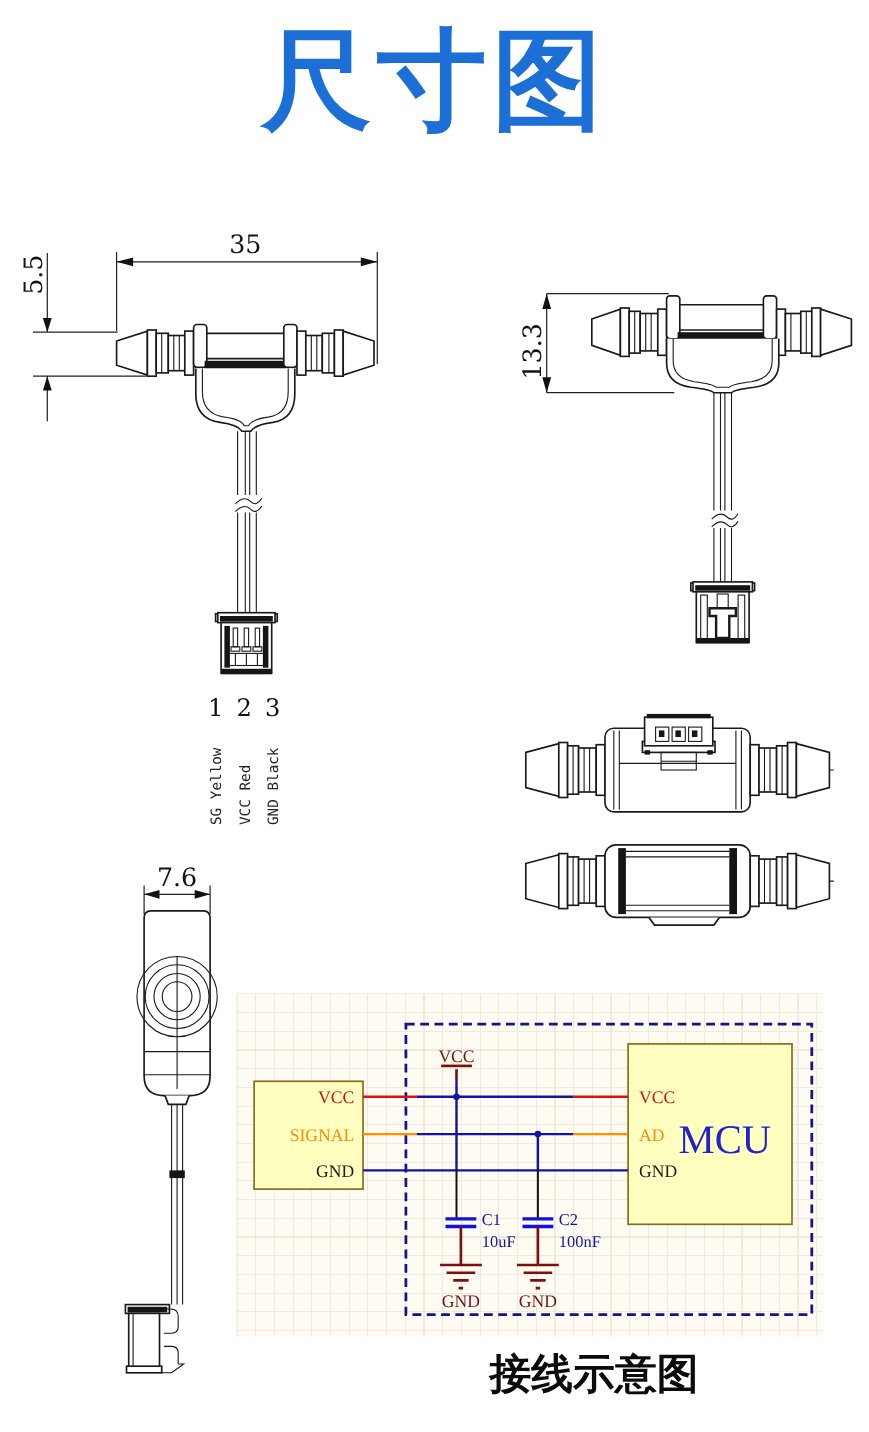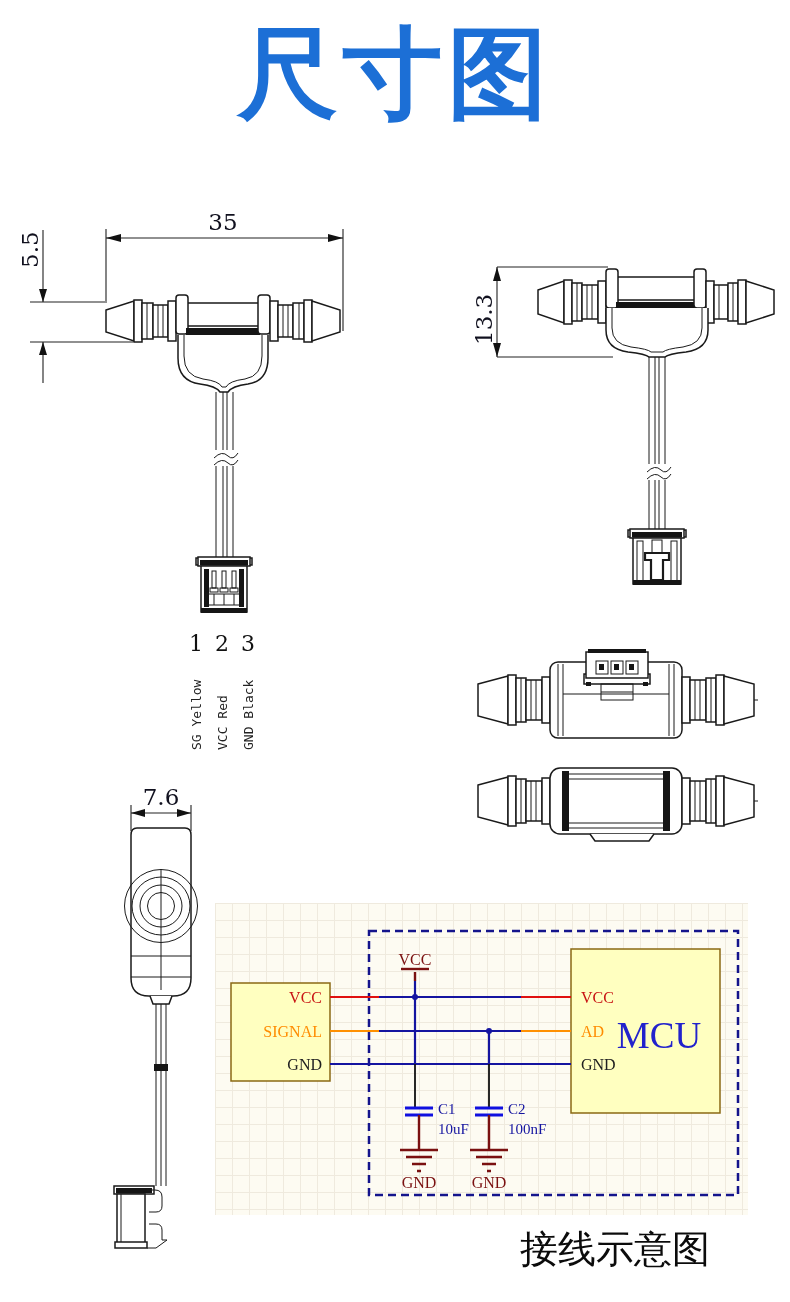--- a/index.html
+++ b/index.html
@@ -1,21 +1,21 @@
 <!DOCTYPE html>
 <html><head>
 <meta charset="utf-8">
 <style>
   html,body{margin:0;padding:0}
   body{width:790px;height:1302px;background:#fff;position:relative;overflow:hidden;
        font-family:"Liberation Sans",sans-serif}
   .title{position:absolute;top:8px;left:0;width:790px;text-align:center;
          font-size:100px;font-weight:bold;color:#1C6FD6;letter-spacing:5px;line-height:1.3}
-  .caption{position:absolute;left:370px;top:1224px;width:340px;text-align:right;
-           font-size:38px;font-weight:normal;color:#0b0b0b}
+  .caption{position:absolute;left:370px;top:1224px;width:340px;text-align:center;
+           font-size:38px;font-weight:bold;color:#0b0b0b}
   .sch-bg{position:absolute;left:215px;top:903px;width:533px;height:312px;
           background-color:#FDFBF2;
           background-image:
             repeating-linear-gradient(to right,#EFEADE 0,#EFEADE 1px,transparent 1px,transparent 17px),
             repeating-linear-gradient(to bottom,#EFEADE 0,#EFEADE 1px,transparent 1px,transparent 17px)}
   svg.stage{position:absolute;left:0;top:0}
   .ln{stroke:#1a1a1a;stroke-width:1.5;fill:none}
   .lnw{stroke:#1a1a1a;stroke-width:1.5;fill:#fff}
   .lnt{stroke:#1a1a1a;stroke-width:1;fill:none}
   .dk{fill:#151515;stroke:none}

